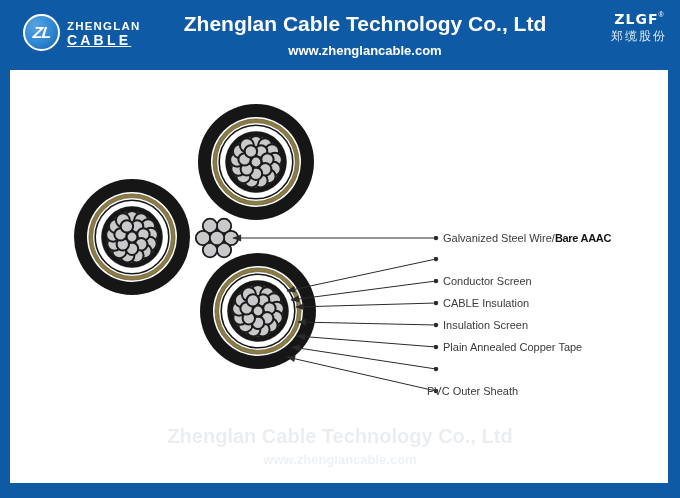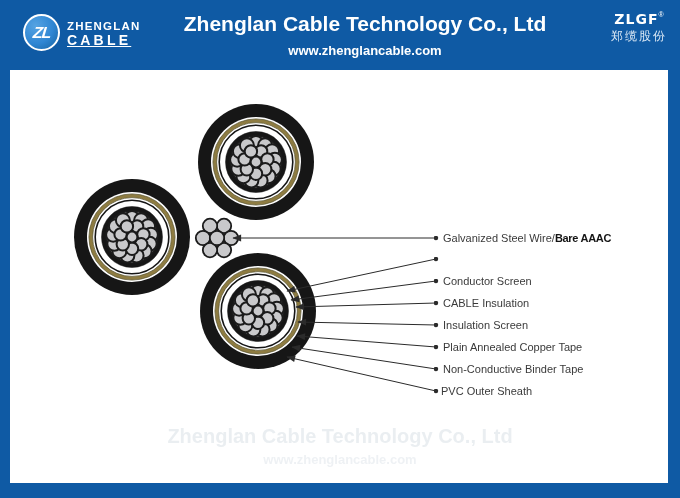--- a/index.html
+++ b/index.html
@@ -136,20 +136,19 @@
         <line x1="436" y1="391" x2="287" y2="357" marker-start="url(#mDot)" marker-end="url(#mArrow)"></line>
       </g>
   </svg>
 
   <div id="labels">
     <div class="part-label" style="top: 231px; left: 443px;"><span>Galvanized Steel Wire/</span><b>Bare AAAC</b></div>
     <div class="part-label" style="top: 274px; left: 443px;"><span>Conductor Screen</span><b></b></div>
     <div class="part-label" style="top: 296px; left: 443px;"><span>CABLE Insulation</span><b></b></div>
     <div class="part-label" style="top: 318px; left: 443px;"><span>Insulation Screen</span><b></b></div>
     <div class="part-label" style="top: 340px; left: 443px;"><span>Plain Annealed Copper Tape</span><b></b></div>
-    <div class="part-label" style="top: 362px; left: 443px;"><span>Non-Conductive Binder Tape</span><b></b></div>
-    <div class="part-label" style="top: 384px; left: 441px;"><span>PVC Outer Sheath</span><b></b></div>
+    <div class="part-label" style="top: 384px; left: 427px;"><span>PVC Outer Sheath</span><b></b></div>
   </div>
 
   <div class="watermark wm1">Zhenglan Cable Technology Co., Ltd</div>
   <div class="watermark wm2">www.zhenglancable.com</div>
 
 </div>
 
 </body></html>

